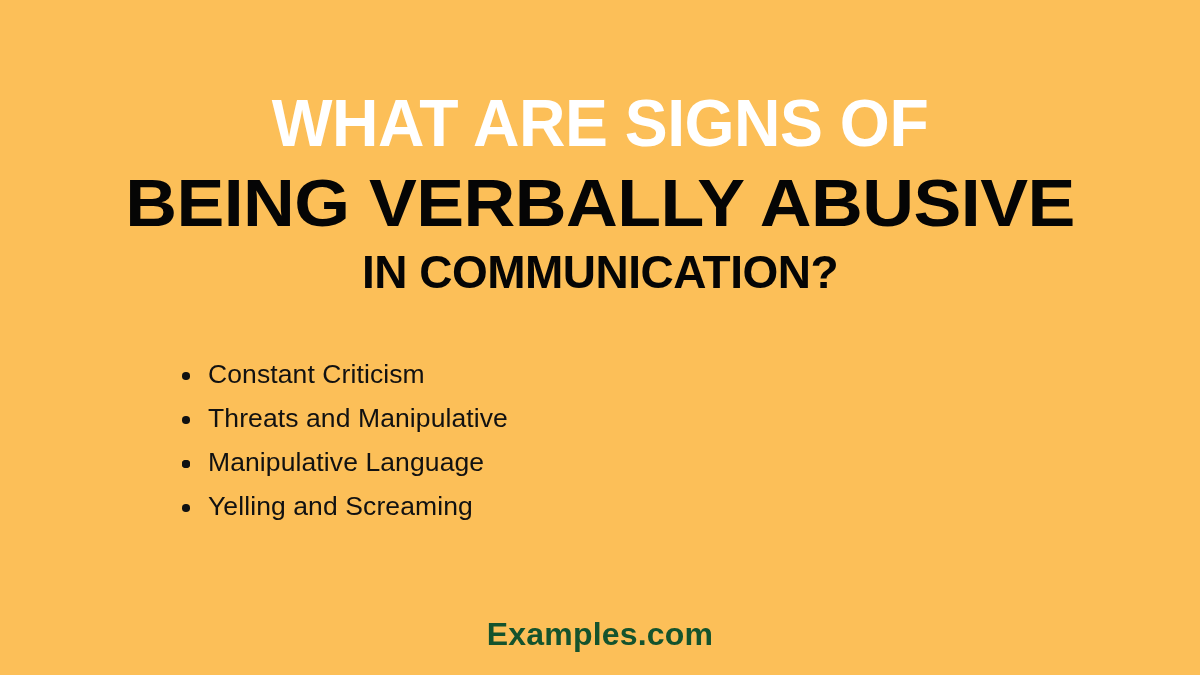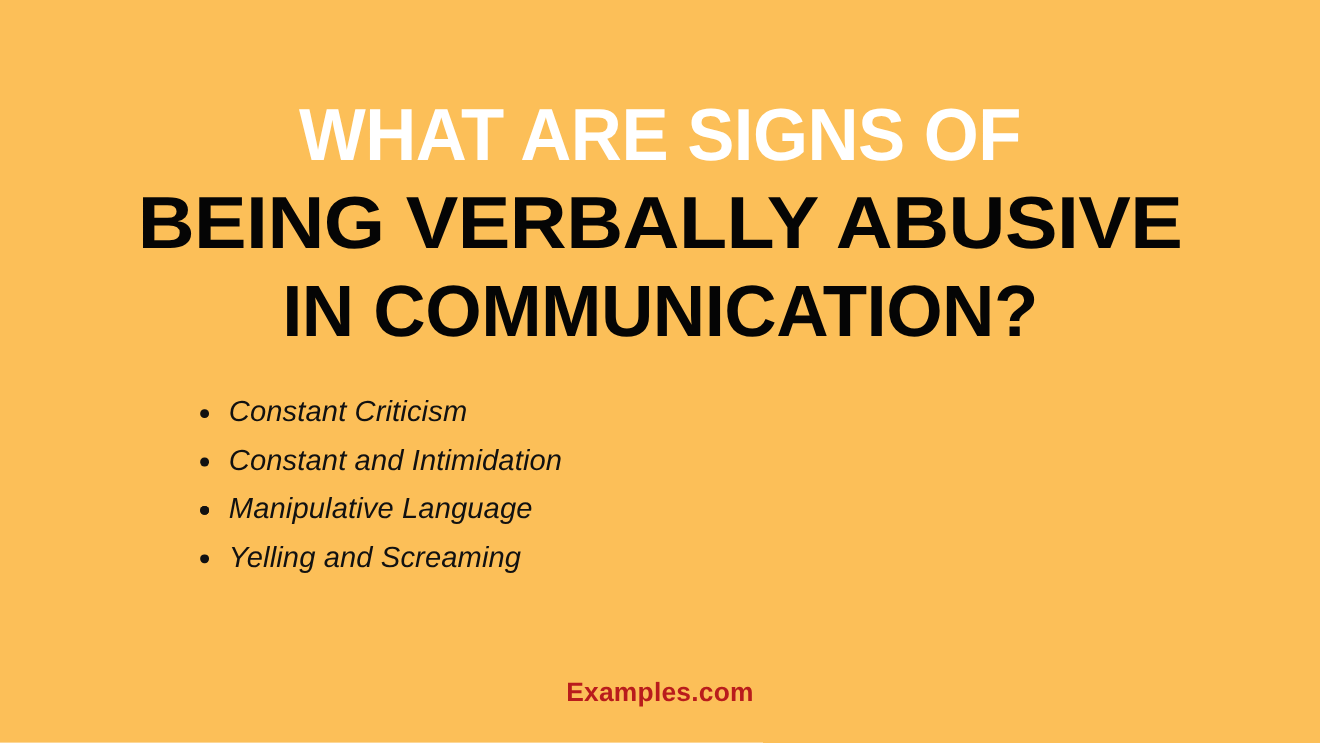--- a/index.html
+++ b/index.html
@@ -53,21 +53,21 @@
 
   .heading-line-2 {
     color: #050505;
     font-size: 67px;
     transform: scaleX(1.07);
     margin-bottom: 13px;
   }
 
   .heading-line-3 {
     color: #050505;
-    font-size: 66px;
+    font-size: 46px;
     transform: scaleX(1.0);
   }
 
   
   .list-wrap {
     position: absolute;
     left: 176px;
     top: 352px;
     width: 700px;
   }
@@ -95,36 +95,35 @@
     left: 6px;
     top: 20px;
     width: 7.5px;
     height: 7.5px;
     background: #111111;
     border-radius: 50%;
   }
 
   .bullet-text {
     display: inline;
-    font-style: italic;
   }
 
   
   .footer {
     position: absolute;
     left: 0;
     top: 616px;
     width: 1200px;
     text-align: center;
   }
 
   .footer-brand {
-    font-size: 24px;
+    font-size: 32px;
     font-weight: 700;
-    color: #b91c1c;
+    color: #14532d;
     letter-spacing: 0.2px;
   }
 </style>
 </head>
 <body>
 
 <div class="poster">
 
   <div class="heading">
     <span class="heading-line heading-line-1">WHAT ARE SIGNS OF</span>
@@ -133,21 +132,21 @@
   </div>
 
   <div class="list-wrap">
     <ul class="bullet-list">
       <li class="bullet-item">
         <span class="bullet-dot"></span>
         <span class="bullet-text">Constant Criticism</span>
       </li>
       <li class="bullet-item">
         <span class="bullet-dot"></span>
-        <span class="bullet-text">Constant and Intimidation</span>
+        <span class="bullet-text">Threats and Manipulative</span>
       </li>
       <li class="bullet-item">
         <span class="bullet-dot"></span>
       </li>
       <li class="bullet-item">
         <span class="bullet-dot"></span>
         <span class="bullet-text">Manipulative Language</span>
       </li>
       <li class="bullet-item">
         <span class="bullet-dot"></span>

